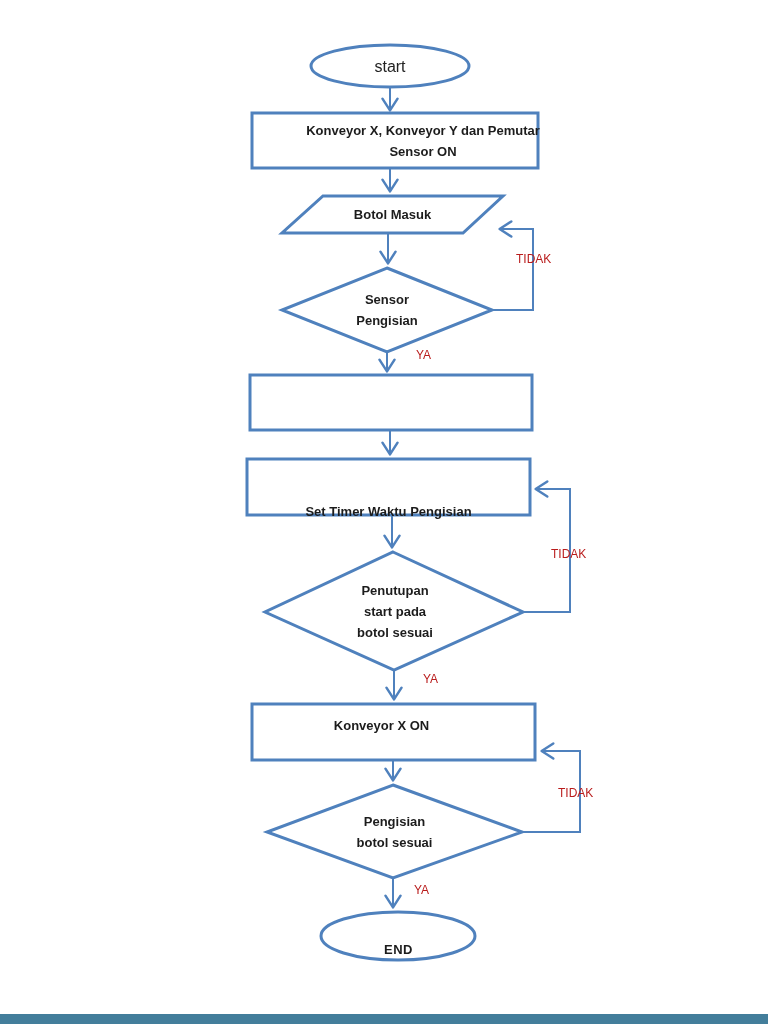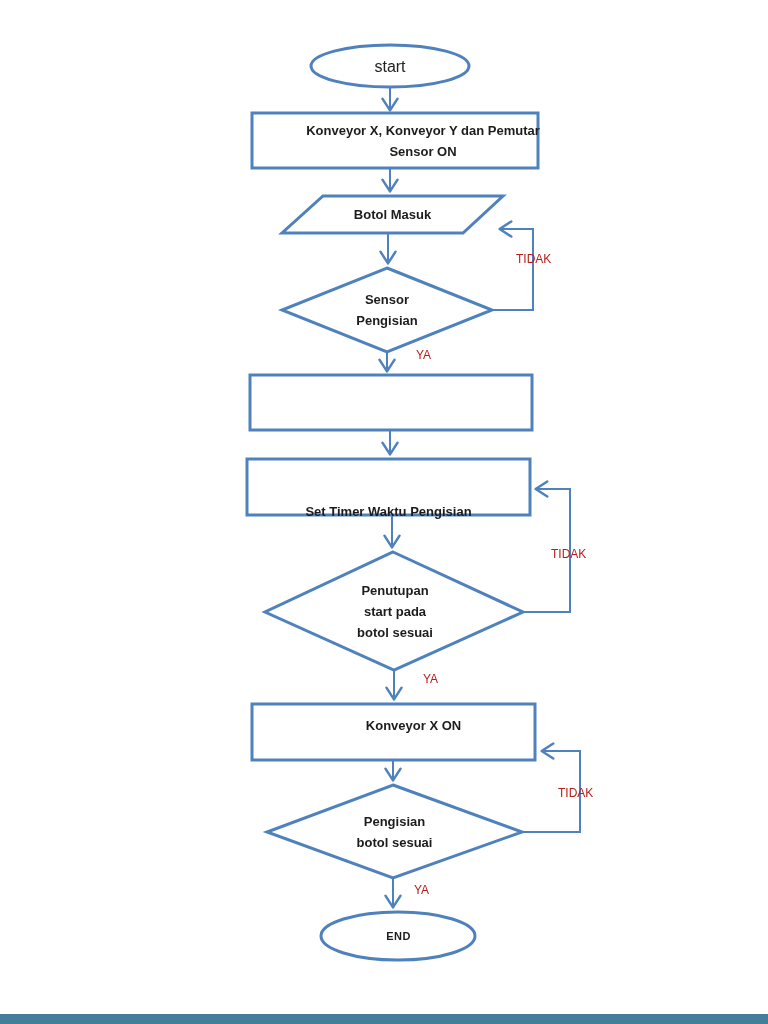--- a/index.html
+++ b/index.html
@@ -20,21 +20,21 @@
     justify-content: center;
     text-align: center;
     color: #1c1c1c;
     font-size: 13px;
     font-weight: bold;
     line-height: 21px;
     pointer-events: none;
   }
   .lbl span { display: block; }
   .start-lbl { font-weight: normal; font-size: 16px; color: #222222; }
-  .end-lbl { font-size: 11px; letter-spacing: 0.5px; }
+  .end-lbl { font-size: 13px; letter-spacing: 0.5px; justify-content: flex-end; }
   .edge-lbl {
     position: absolute;
     color: #b91c1c;
     font-size: 12px;
     font-weight: normal;
     pointer-events: none;
   }
   #footer-bar {
     position: absolute;
     left: 0; bottom: 0;
@@ -102,21 +102,21 @@
   <div class="lbl" style="left:247px; top:459px; width:283px; height:56px;margin-top:24px;">
     <span>Set Timer Waktu Pengisian</span>
   </div>
 
   <div class="lbl" style="left:275px; top:552px; width:240px; height:118px;">
     <span>Penutupan</span>
     <span>start pada</span>
     <span>botol sesuai</span>
   </div>
 
-  <div class="lbl" style="left:252px; top:704px; width:259px; height:42px;margin-left:32px;">
+  <div class="lbl" style="left:252px; top:704px; width:259px; height:42px;">
     <span>Konveyor X ON</span>
   </div>
 
   <div class="lbl" style="left:277px; top:785px; width:235px; height:93px;">
     <span>Pengisian</span>
     <span>botol sesuai</span>
   </div>
 
   <div class="lbl end-lbl" style="left:322px; top:913px; width:153px; height:47px;">
     <span>END</span>

